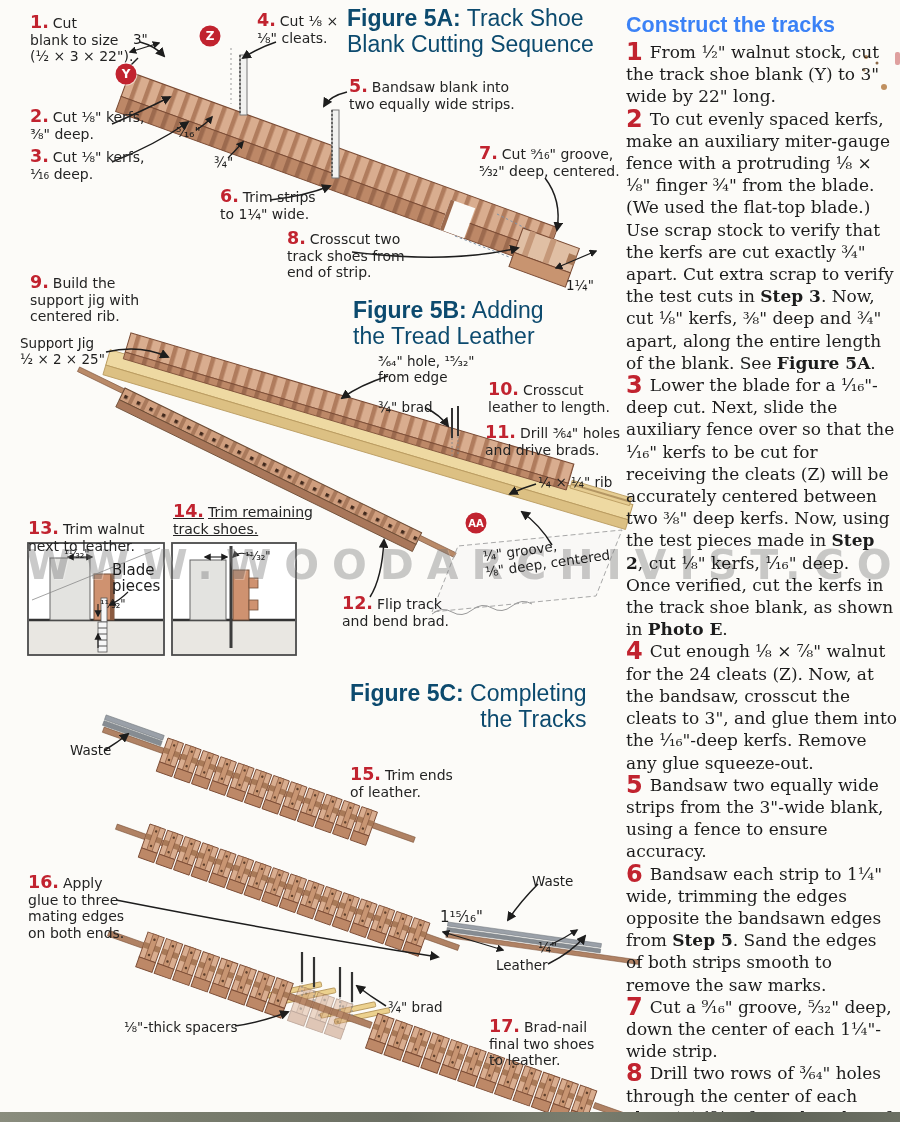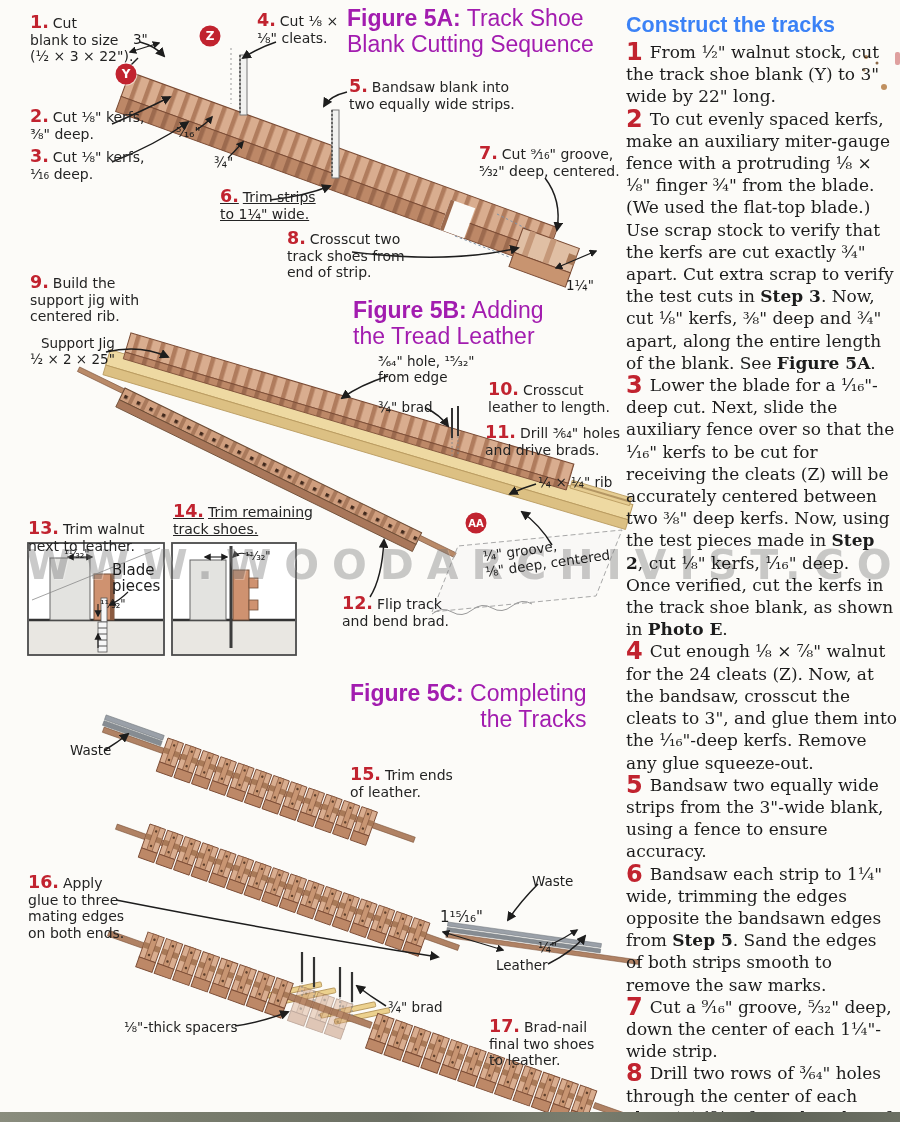--- a/index.html
+++ b/index.html
@@ -4,21 +4,21 @@
 <style>
   html,body{margin:0;padding:0;}
   #page{position:relative;width:900px;height:1122px;background:#fcfbf8;overflow:hidden;
         font-family:"DejaVu Sans",sans-serif;}
   #art{position:absolute;left:0;top:0;z-index:1;}
   
   #wm{position:absolute;left:26px;top:541px;z-index:6;white-space:nowrap;
       font:bold 41px "DejaVu Sans",sans-serif;letter-spacing:13px;color:#7d7d7d;opacity:.40;
       text-shadow:1px 1px 0 rgba(255,255,255,.65);}
   
-  .fig-title{position:absolute;z-index:10;color:#a21caf;white-space:nowrap;
+  .fig-title{position:absolute;z-index:10;color:#0c4a6e;white-space:nowrap;
       font:23px/25.5px "Liberation Sans","DejaVu Sans",sans-serif;}
   .fig-title b{font-weight:bold;}
   
   .callout{position:absolute;z-index:10;color:#242424;white-space:nowrap;
       font:14px/16.6px "DejaVu Sans",sans-serif;}
   .co-num{color:var(--accent);font-weight:bold;font-size:17.5px;margin-right:4px;}
   .dlabel{position:absolute;z-index:10;color:#1d1d1d;white-space:nowrap;
       font:13.5px/15.5px "DejaVu Sans",sans-serif;}
   .badge{position:absolute;z-index:11;background:var(--accent);color:#fff;border-radius:50%;
       width:21px;height:21px;text-align:center;transform:translate(-50%,-50%);
@@ -300,21 +300,21 @@
     <div><b>Figure 5C:</b><span> Completing</span></div>
     <div>the Tracks</div>
   </div>
 
   <div id="anno">
       <div class="callout" style="left: 30px; top: 14px;"><span class="co-num">1.</span><span>Cut</span><div>blank to size</div><div>(½ × 3 × 22").</div></div>
       <div class="callout" style="left: 30px; top: 108px;"><span class="co-num">2.</span><span>Cut ⅛" kerfs,</span><div>⅜" deep.</div></div>
       <div class="callout" style="left: 30px; top: 148px;"><span class="co-num">3.</span><span>Cut ⅛" kerfs,</span><div>¹⁄₁₆ deep.</div></div>
       <div class="callout" style="left: 257px; top: 12px;"><span class="co-num">4.</span><span>Cut ⅛ ×</span><div>⅛" cleats.</div></div>
       <div class="callout" style="left: 349px; top: 78px;"><span class="co-num">5.</span><span>Bandsaw blank into</span><div>two equally wide strips.</div></div>
-      <div class="callout" style="left: 220px; top: 188px; text-decoration: underline;"><span class="co-num">6.</span><span>Trim strips</span><div>to 1¼" wide.</div></div>
+      <div class="callout" style="left: 220px; top: 188px;"><span class="co-num">6.</span><span>Trim strips</span><div>to 1¼" wide.</div></div>
       <div class="callout" style="left: 479px; top: 145px;"><span class="co-num">7.</span><span>Cut ⁹⁄₁₆" groove,</span><div>⁵⁄₃₂" deep, centered.</div></div>
       <div class="callout" style="left: 287px; top: 230px;"><span class="co-num">8.</span><span>Crosscut two</span><div>track shoes from</div><div>end of strip.</div></div>
       <div class="callout" style="left: 30px; top: 274px;"><span class="co-num">9.</span><span>Build the</span><div>support jig with</div><div>centered rib.</div></div>
       <div class="callout" style="left: 488px; top: 381px;"><span class="co-num">10.</span><span>Crosscut</span><div>leather to length.</div></div>
       <div class="callout" style="left: 485px; top: 424px;"><span class="co-num">11.</span><span>Drill ³⁄₆₄" holes</span><div>and drive brads.</div></div>
       <div class="callout" style="left: 342px; top: 595px;"><span class="co-num">12.</span><span>Flip track</span><div>and bend brad.</div></div>
       <div class="callout" style="left: 28px; top: 520px;"><span class="co-num">13.</span><span>Trim walnut</span><div>next to leather.</div></div>
       <div class="callout" style="left: 173px; top: 503px; text-decoration: underline;"><span class="co-num">14.</span><span>Trim remaining</span><div>track shoes.</div></div>
       <div class="callout" style="left: 350px; top: 766px;"><span class="co-num">15.</span><span>Trim ends</span><div>of leather.</div></div>
       <div class="callout" style="left: 28px; top: 874px;"><span class="co-num">16.</span><span>Apply</span><div>glue to three</div><div>mating edges</div><div>on both ends.</div></div>
@@ -324,21 +324,21 @@
       </div>
       <div class="dlabel" style="left: 176px; top: 125px;">
         <div>⁵⁄₁₆"</div>
       </div>
       <div class="dlabel" style="left: 214px; top: 155px;">
         <div>¾"</div>
       </div>
       <div class="dlabel" style="left: 566px; top: 278px;">
         <div>1¼"</div>
       </div>
-      <div class="dlabel" style="left: 30px; top: 336px; text-align: right;">
+      <div class="dlabel" style="left: 20px; top: 336px;">
         <div>Support Jig</div>
         <div>½ × 2 × 25"</div>
       </div>
       <div class="dlabel" style="left: 378px; top: 354px;">
         <div>³⁄₆₄" hole, ¹⁵⁄₃₂"</div>
         <div>from edge</div>
       </div>
       <div class="dlabel" style="left: 378px; top: 400px;">
         <div>¾" brad</div>
       </div>

